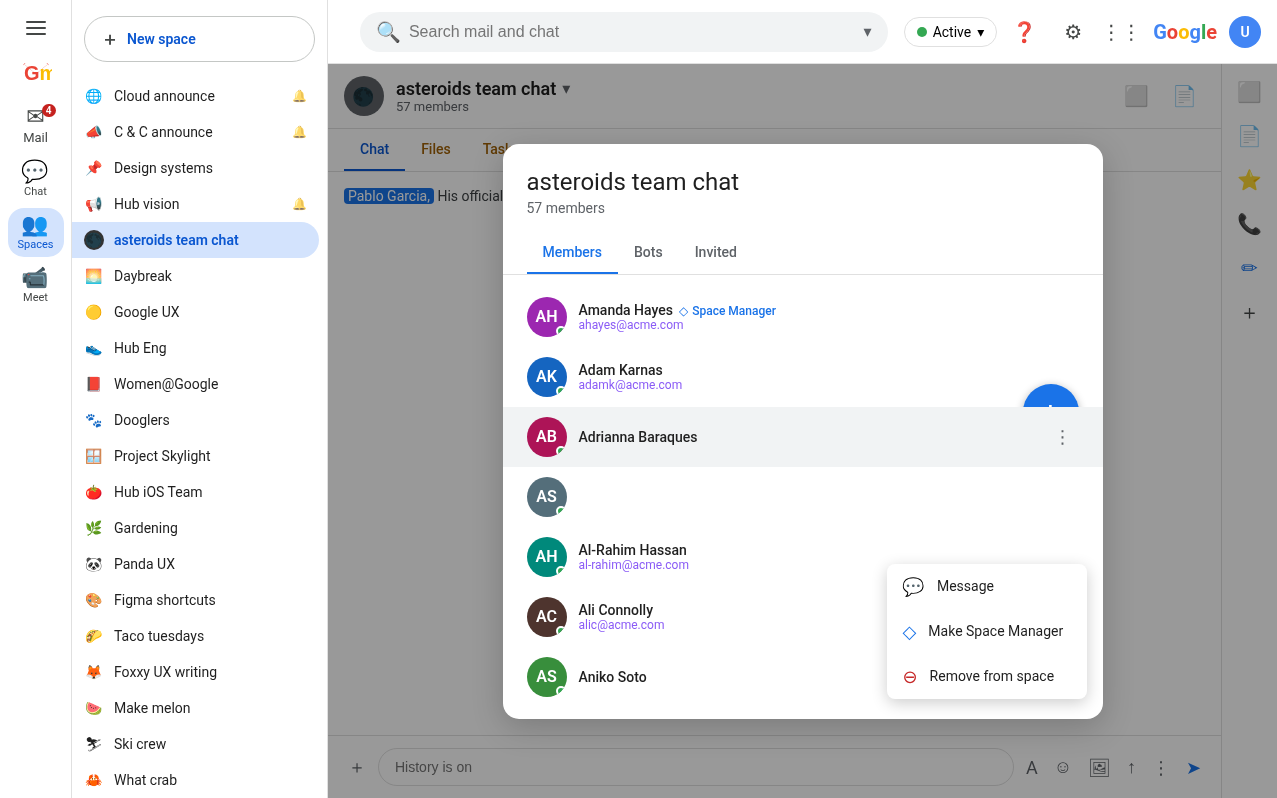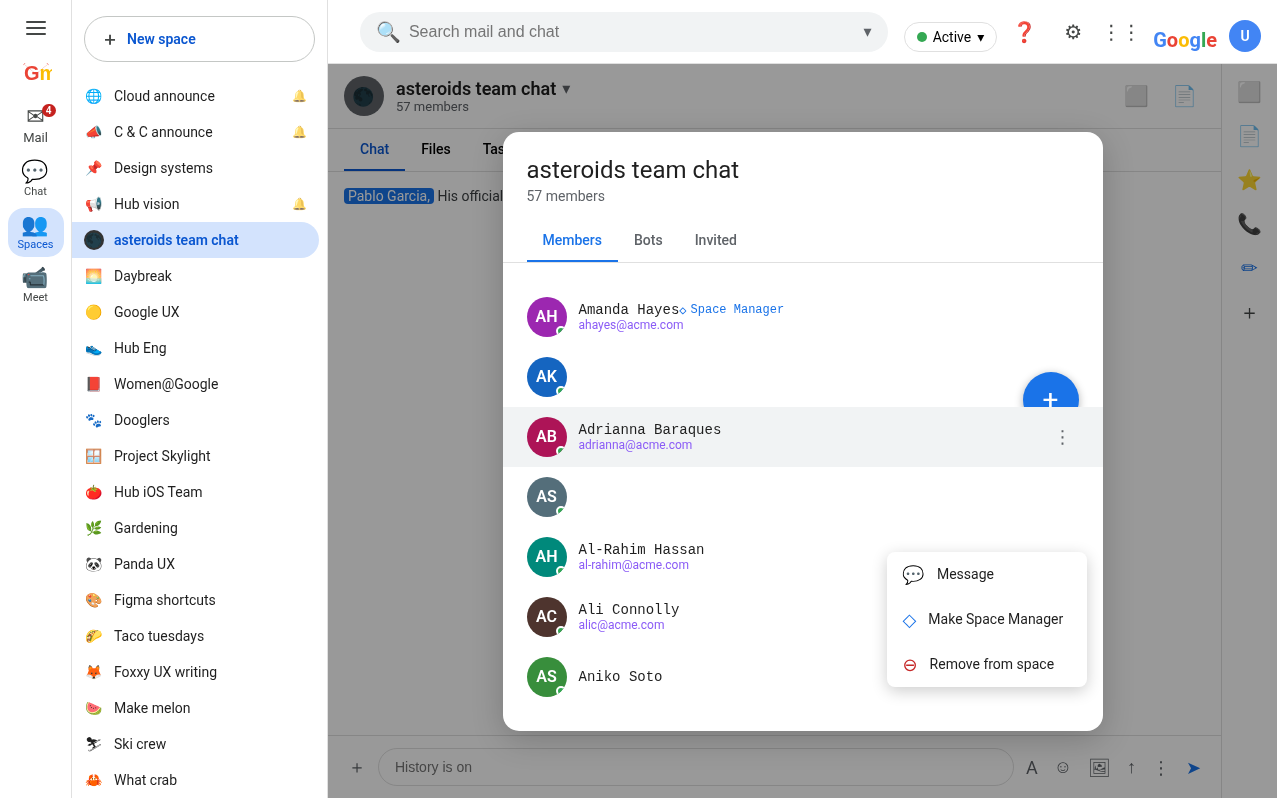--- a/index.html
+++ b/index.html
@@ -89,21 +89,21 @@
       flex: 1; max-width: 640px;
       display: flex; align-items: center; gap: 8px;
       background: #f1f3f4; border-radius: 24px; padding: 8px 16px;
       margin: 0 16px;
     }
     .search-bar input {
       border: none; background: transparent; outline: none;
       font-size: 16px; flex: 1; color: #1f1f1f;
     }
     .search-icon { color: #5f6368; font-size: 20px; }
-    .top-bar-right { display: flex; align-items: flex-end; gap: 8px; }
+    .top-bar-right { display: flex; align-items: center; gap: 8px; }
     .active-status {
       display: flex; align-items: center; gap: 6px;
       background: #fff; border: 1px solid #e0e0e0; border-radius: 20px;
       padding: 6px 12px; font-size: 14px; cursor: pointer;
     }
     .status-dot { width: 10px; height: 10px; border-radius: 50%; background: #34a853; }
     .icon-btn {
       width: 40px; height: 40px; border-radius: 50%; display: flex; align-items: center; justify-content: center;
       cursor: pointer; color: #444746; font-size: 20px;
     }
@@ -120,21 +120,21 @@
     .chat-header {
       display: flex; align-items: center; justify-content: space-between;
       padding: 12px 16px; border-bottom: 1px solid #e0e0e0;
     }
     .chat-header-left { display: flex; align-items: center; gap: 12px; }
     .chat-avatar { width: 40px; height: 40px; border-radius: 50%; background: #5f6368; display: flex; align-items: center; justify-content: center; color: #fff; font-size: 18px; }
     .chat-title { font-size: 18px; font-weight: 600; color: #1f1f1f; }
     .chat-members { font-size: 13px; color: #5f6368; }
     .chat-tabs { display: flex; gap: 0; padding: 0 16px; border-bottom: 1px solid #e0e0e0; background: #fff; }
     .chat-tab {
-      padding: 12px 16px; font-size: 14px; color: #000000; cursor: pointer;
+      padding: 12px 16px; font-size: 14px; color: #a16207; cursor: pointer;
       border-bottom: 2px solid transparent; font-weight: 500;
     }
     .chat-tab.active { color: #0b57d0; border-bottom-color: #0b57d0; }
     .chat-messages { flex: 1; padding: 16px; overflow-y: auto; background: #fff; }
     .message-text { font-size: 14px; color: #3c4043; }
     .highlight { background: #1a73e8; color: #fff; border-radius: 4px; padding: 0 4px; }
     .chat-input-bar {
       display: flex; align-items: center; gap: 8px;
       padding: 12px 16px; border-top: 1px solid #e0e0e0; background: #fff;
     }
@@ -167,21 +167,21 @@
     }
     .modal-header { padding: 24px 24px 0; }
     .modal-title { font-size: 24px; font-weight: 400; color: #1f1f1f; margin-bottom: 4px; }
     .modal-subtitle { font-size: 14px; color: #5f6368; }
     .modal-tabs { display: flex; gap: 0; padding: 0 24px; margin-top: 16px; border-bottom: 1px solid #e0e0e0; }
     .modal-tab {
       padding: 12px 16px; font-size: 14px; color: #5f6368; cursor: pointer;
       border-bottom: 2px solid transparent; font-weight: 500;
     }
     .modal-tab.active { color: #1a73e8; border-bottom-color: #1a73e8; }
-    .modal-body { flex: 1; overflow-y: auto; padding: 24px 0; }
+    .modal-body { flex: 1; overflow-y: auto; padding: 12px 0; }
     .add-btn {
       position: absolute; top: 240px; right: 24px;
       width: 56px; height: 56px; border-radius: 50%; background: #1a73e8;
       display: flex; align-items: center; justify-content: center;
       color: #fff; font-size: 28px; cursor: pointer;
       box-shadow: 0 2px 8px rgba(0,0,0,0.3);
     }
     .member-row {
       display: flex; align-items: center; gap: 12px;
       padding: 10px 24px; cursor: pointer; position: relative;
@@ -190,21 +190,21 @@
     .member-avatar {
       width: 40px; height: 40px; border-radius: 50%; background: #bdbdbd;
       display: flex; align-items: center; justify-content: center;
       color: #fff; font-size: 16px; font-weight: 600; flex-shrink: 0; overflow: hidden; position: relative;
     }
     .online-dot {
       width: 10px; height: 10px; border-radius: 50%; background: #34a853;
       position: absolute; bottom: 1px; right: 1px; border: 2px solid #fff;
     }
     .member-info { flex: 1; }
-    .member-name { font-size: 14px; font-weight: 500; color: #1f1f1f; display: flex; align-items: flex-end; gap: 0; font-family: Liberation Mono, monospace; }
+    .member-name { font-size: 14px; font-weight: 500; color: #1f1f1f; display: flex; align-items: flex-end; gap: 6px; }
     .member-email { font-size: 12px; color: #8b5cf6; }
     .space-manager-badge {
       display: flex; align-items: center; gap: 4px;
       font-size: 12px; color: #1a73e8; font-weight: 500;
     }
     .more-btn {
       width: 32px; height: 32px; border-radius: 50%; display: flex; align-items: center; justify-content: center;
       cursor: pointer; color: #5f6368; font-size: 18px;
     }
 
@@ -468,32 +468,37 @@
               </div>
               <div class="member-email">ahayes@acme.com</div>
             </div>
           </div>
 
           <div class="member-row">
             <div class="member-avatar av-blue">
               AK
               <span class="online-dot"></span>
             </div>
+            <div class="member-info">
+              <div class="member-name">
+                <span>Adam Karnas</span>
+              </div>
+              <div class="member-email">adamk@acme.com</div>
+            </div>
           </div>
 
           <div class="member-row highlighted">
             <div class="member-avatar av-pink">
               AB
               <span class="online-dot"></span>
             </div>
             <div class="member-info">
               <div class="member-name">
                 <span>Adrianna Baraques</span>
               </div>
-              <div class="member-email">adrianna@acme.com</div>
             </div>
             <div class="more-btn">⋮</div>
           </div>
 
           <div class="member-row">
             <div class="member-avatar av-gray">
               AS
               <span class="online-dot"></span>
             </div>
           </div>

